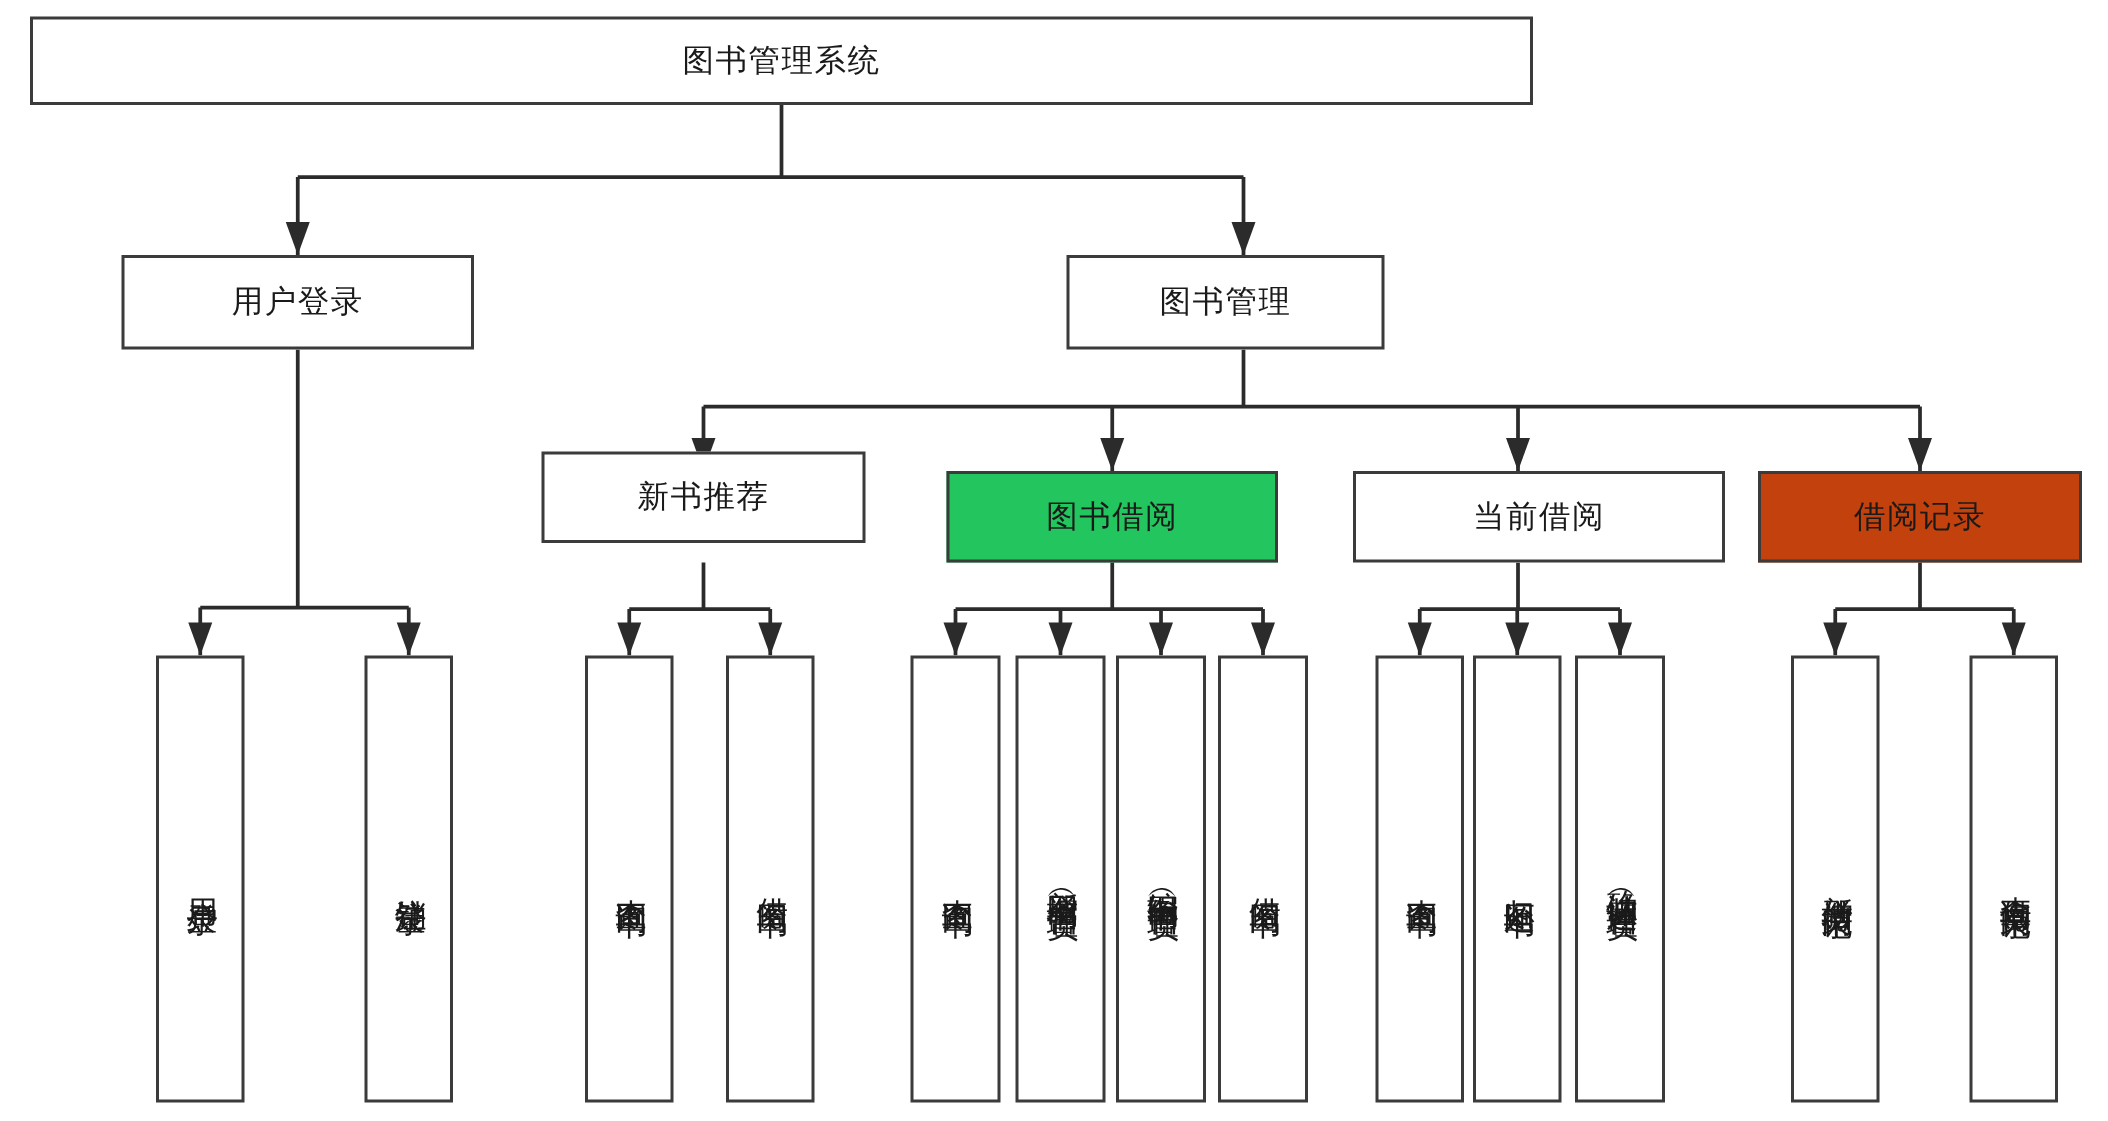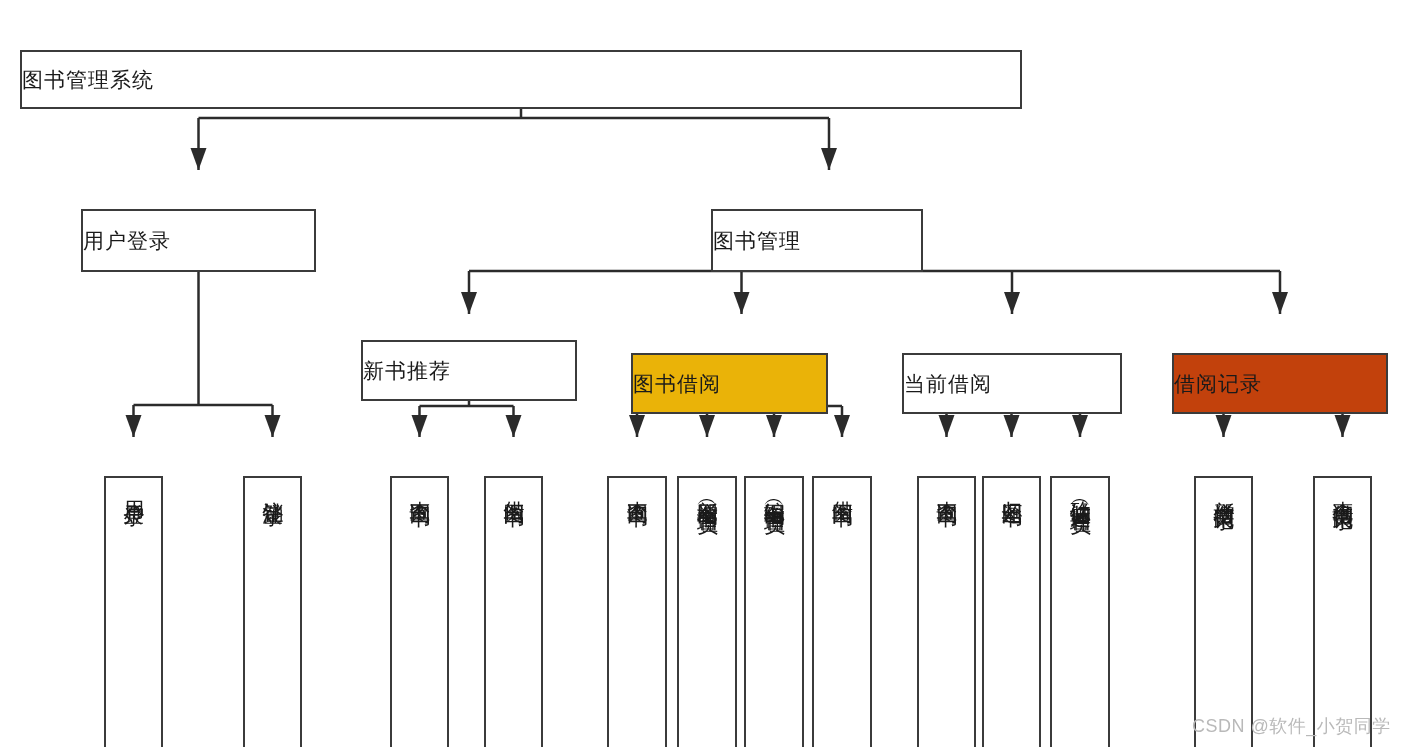--- a/index.html
+++ b/index.html
@@ -17,24 +17,23 @@
     background: #ffffff;
     overflow: hidden;
   }
   .node-box {
     position: absolute;
     box-sizing: border-box;
     border: 2px solid #3b3b3b;
     background: #ffffff;
     display: flex;
     align-items: center;
-    justify-content: flex-start;
+    justify-content: center;
     color: #1a1a1a;
     text-align: center;
-    margin-top: 39px;
   }
   .node-box.horizontal {
     font-size: 21px;
     line-height: 1.1;
     letter-spacing: 1px;
   }
   .node-box.vertical {
     writing-mode: vertical-rl;
     text-orientation: upright;
     font-size: 21px;
@@ -132,24 +131,24 @@
       </div>
       <div class="node-box horizontal" style="left: 81px; top: 170px; width: 235px; height: 63px; border-color: rgb(59, 59, 59); background: rgb(255, 255, 255); color: rgb(26, 26, 26);">
         <span class="node-label">用户登录</span>
       </div>
       <div class="node-box horizontal" style="left: 711px; top: 170px; width: 212px; height: 63px; border-color: rgb(59, 59, 59); background: rgb(255, 255, 255); color: rgb(26, 26, 26);">
         <span class="node-label">图书管理</span>
       </div>
       <div class="node-box horizontal" style="left: 361px; top: 301px; width: 216px; height: 61px; border-color: rgb(59, 59, 59); background: rgb(255, 255, 255); color: rgb(26, 26, 26);">
         <span class="node-label">新书推荐</span>
       </div>
-      <div class="node-box horizontal" style="left: 631px; top: 314px; width: 197px; height: 61px; border-color: rgb(59, 59, 59); background: #eab308; color: rgb(26, 26, 26);">
+      <div class="node-box horizontal" style="left: 631px; top: 314px; width: 221px; height: 61px; border-color: rgb(59, 59, 59); background: #22c55e; color: rgb(26, 26, 26);">
         <span class="node-label">图书借阅</span>
       </div>
-      <div class="node-box horizontal" style="left: 902px; top: 314px; width: 220px; height: 61px; border-color: rgb(59, 59, 59); background: rgb(255, 255, 255); color: rgb(26, 26, 26);">
+      <div class="node-box horizontal" style="left: 902px; top: 314px; width: 248px; height: 61px; border-color: rgb(59, 59, 59); background: rgb(255, 255, 255); color: rgb(26, 26, 26);">
         <span class="node-label">当前借阅</span>
       </div>
       <div class="node-box horizontal" style="left: 1172px; top: 314px; width: 216px; height: 61px; border-color: rgb(59, 59, 59); background: #c2410c; color: rgb(26, 26, 26);">
         <span class="node-label">借阅记录</span>
       </div>
       <div class="node-box vertical" style="left: 104px; top: 437px; width: 59px; height: 298px; border-color: rgb(59, 59, 59); background: rgb(255, 255, 255); color: rgb(26, 26, 26);">
         <span class="node-label">用户登录</span>
       </div>
       <div class="node-box vertical" style="left: 243px; top: 437px; width: 59px; height: 298px; border-color: rgb(59, 59, 59); background: rgb(255, 255, 255); color: rgb(26, 26, 26);">
         <span class="node-label">注销登录</span>
@@ -181,14 +180,13 @@
       <div class="node-box vertical" style="left: 1050px; top: 437px; width: 60px; height: 298px; border-color: rgb(59, 59, 59); background: rgb(255, 255, 255); color: rgb(26, 26, 26);">
         <span class="node-label">确认归还（管理员）</span>
       </div>
       <div class="node-box vertical" style="left: 1194px; top: 437px; width: 59px; height: 298px; border-color: rgb(59, 59, 59); background: rgb(255, 255, 255); color: rgb(26, 26, 26);">
         <span class="node-label">新增借阅记录</span>
       </div>
       <div class="node-box vertical" style="left: 1313px; top: 437px; width: 59px; height: 298px; border-color: rgb(59, 59, 59); background: rgb(255, 255, 255); color: rgb(26, 26, 26);">
         <span class="node-label">查询借阅记录</span>
       </div>
     </div>
-  <div id="watermark">CSDN @软件_小贺同学</div>
 </div>
 
 </body></html>

